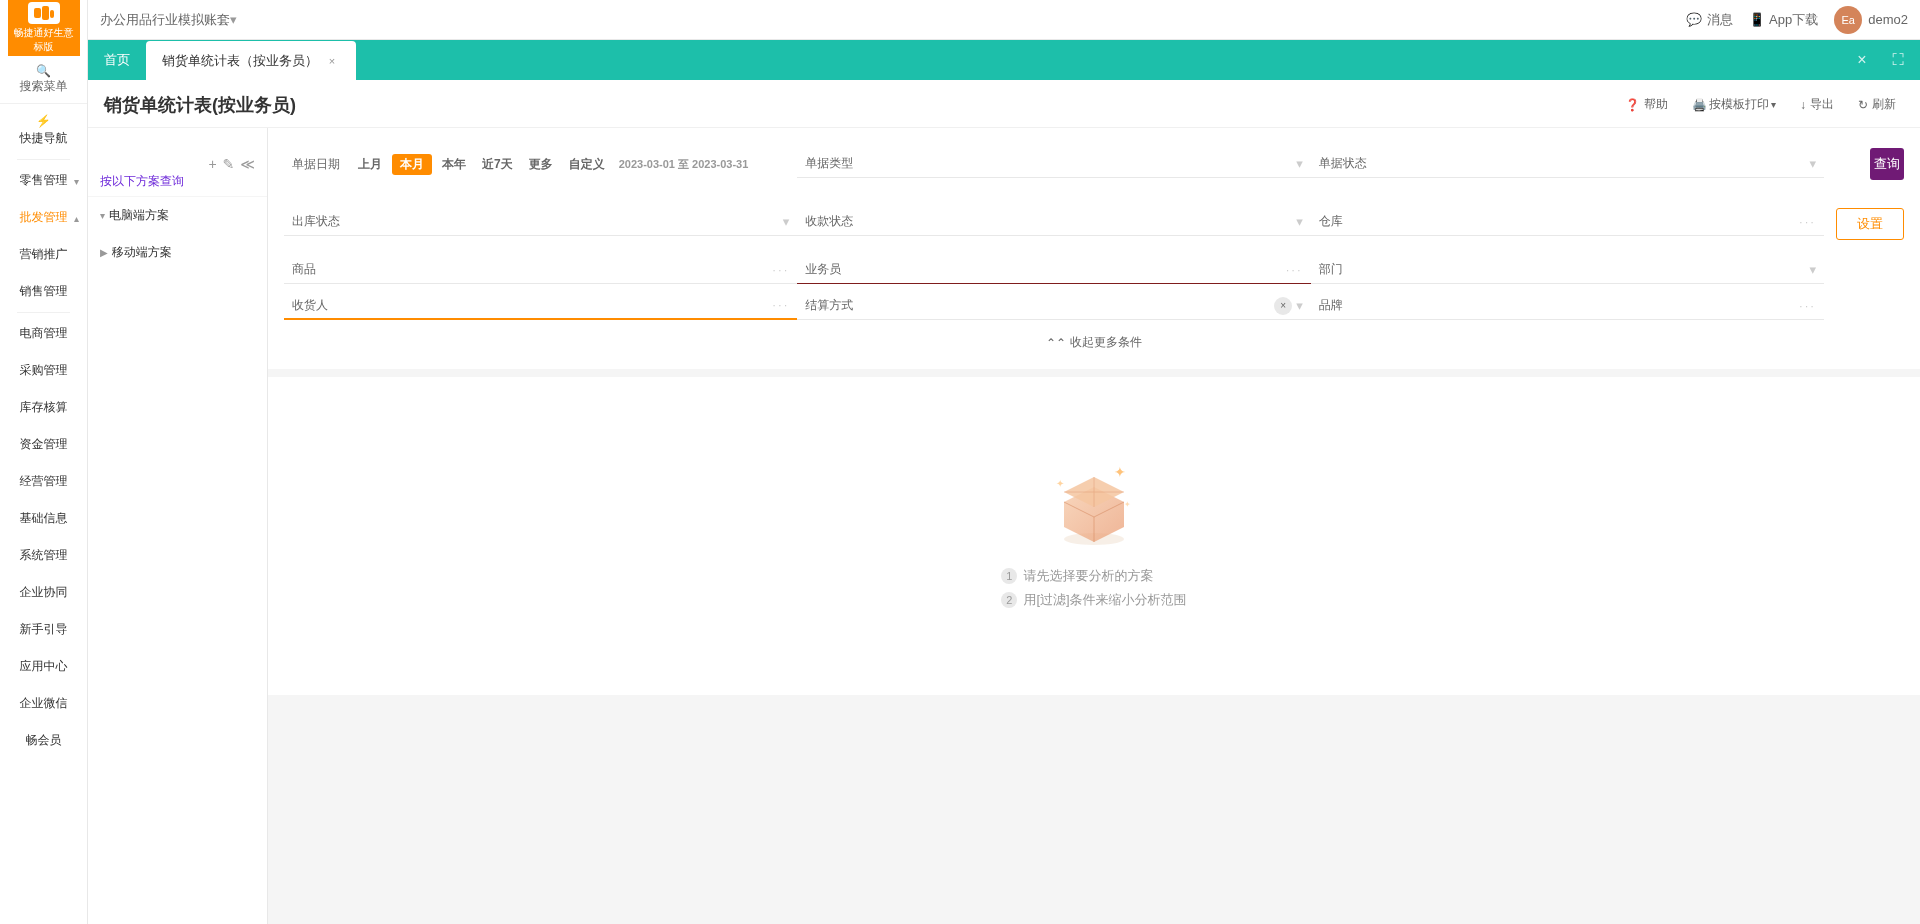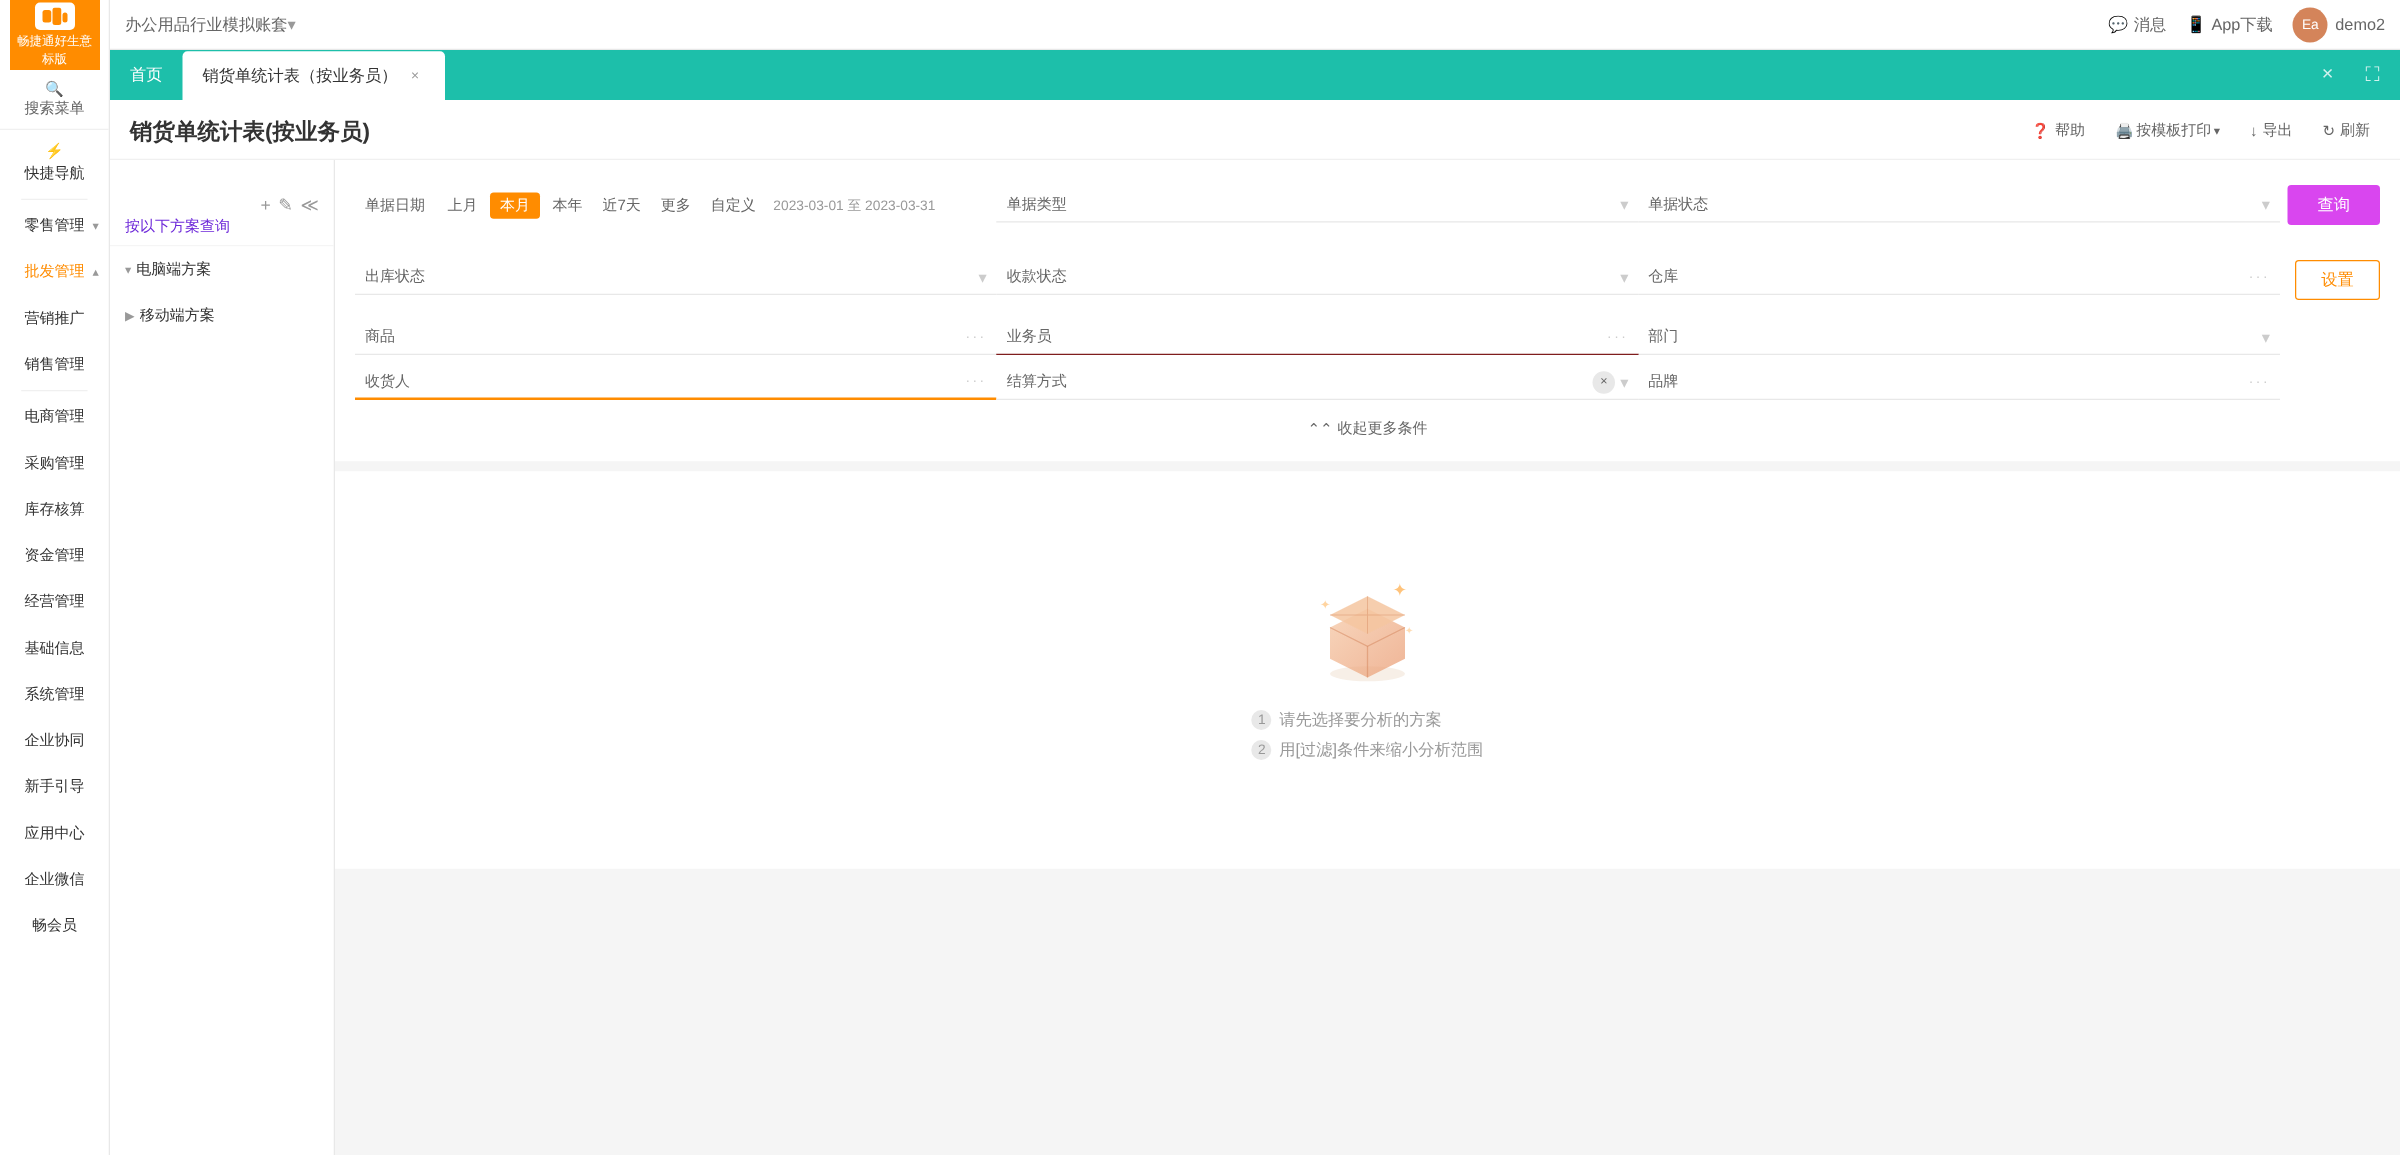--- a/index.html
+++ b/index.html
@@ -271,22 +271,22 @@
       justify-content: center;
       padding: 6px;
       color: #666;
       font-size: 12px;
       cursor: pointer;
       gap: 4px;
     }
 
     
     .query-btn {
-      background: #d946ef; color: #fff; border: none;
-      padding: 7px 24px; border-radius: 3px; cursor: pointer; font-size: 13px;
+      background: #701a75; color: #fff; border: none;
+      padding: 7px 4px; border-radius: 3px; cursor: pointer; font-size: 13px;
     }
     .setting-btn {
       background: #fff; color: #ff8c00; border: 1px solid #ff8c00;
       padding: 6px 20px; border-radius: 3px; cursor: pointer; font-size: 13px; margin-top: 4px;
     }
     .action-col {
       display: flex;
       flex-direction: column;
       padding: 8px 0;
       gap: 4px;
@@ -518,21 +518,21 @@
         </div>
       </div>
 
       <div class="right-panel">
 
         <div class="filter-section">
 
           <div style="display:flex;align-items:center;margin-bottom:8px;">
             <div style="display:flex;align-items:center;flex:1;padding:0 8px">
               <span class="filter-col-label">单据日期</span>
-              <div style="display:flex;align-items:flex-start;gap:2px;flex:1;">
+              <div style="display:flex;align-items:flex-start;gap:2px;flex:1;font-weight:bold;">
                 <div class="date-shortcuts">
                   <span class="date-shortcut">上月</span>
                   <span class="date-shortcut active">本月</span>
                   <span class="date-shortcut">本年</span>
                   <span class="date-shortcut">近7天</span>
                   <span class="date-shortcut">更多</span>
                   <span class="date-shortcut">自定义</span>
                   <span class="date-range">2023-03-01 至 2023-03-31</span>
                 </div>
               </div>

